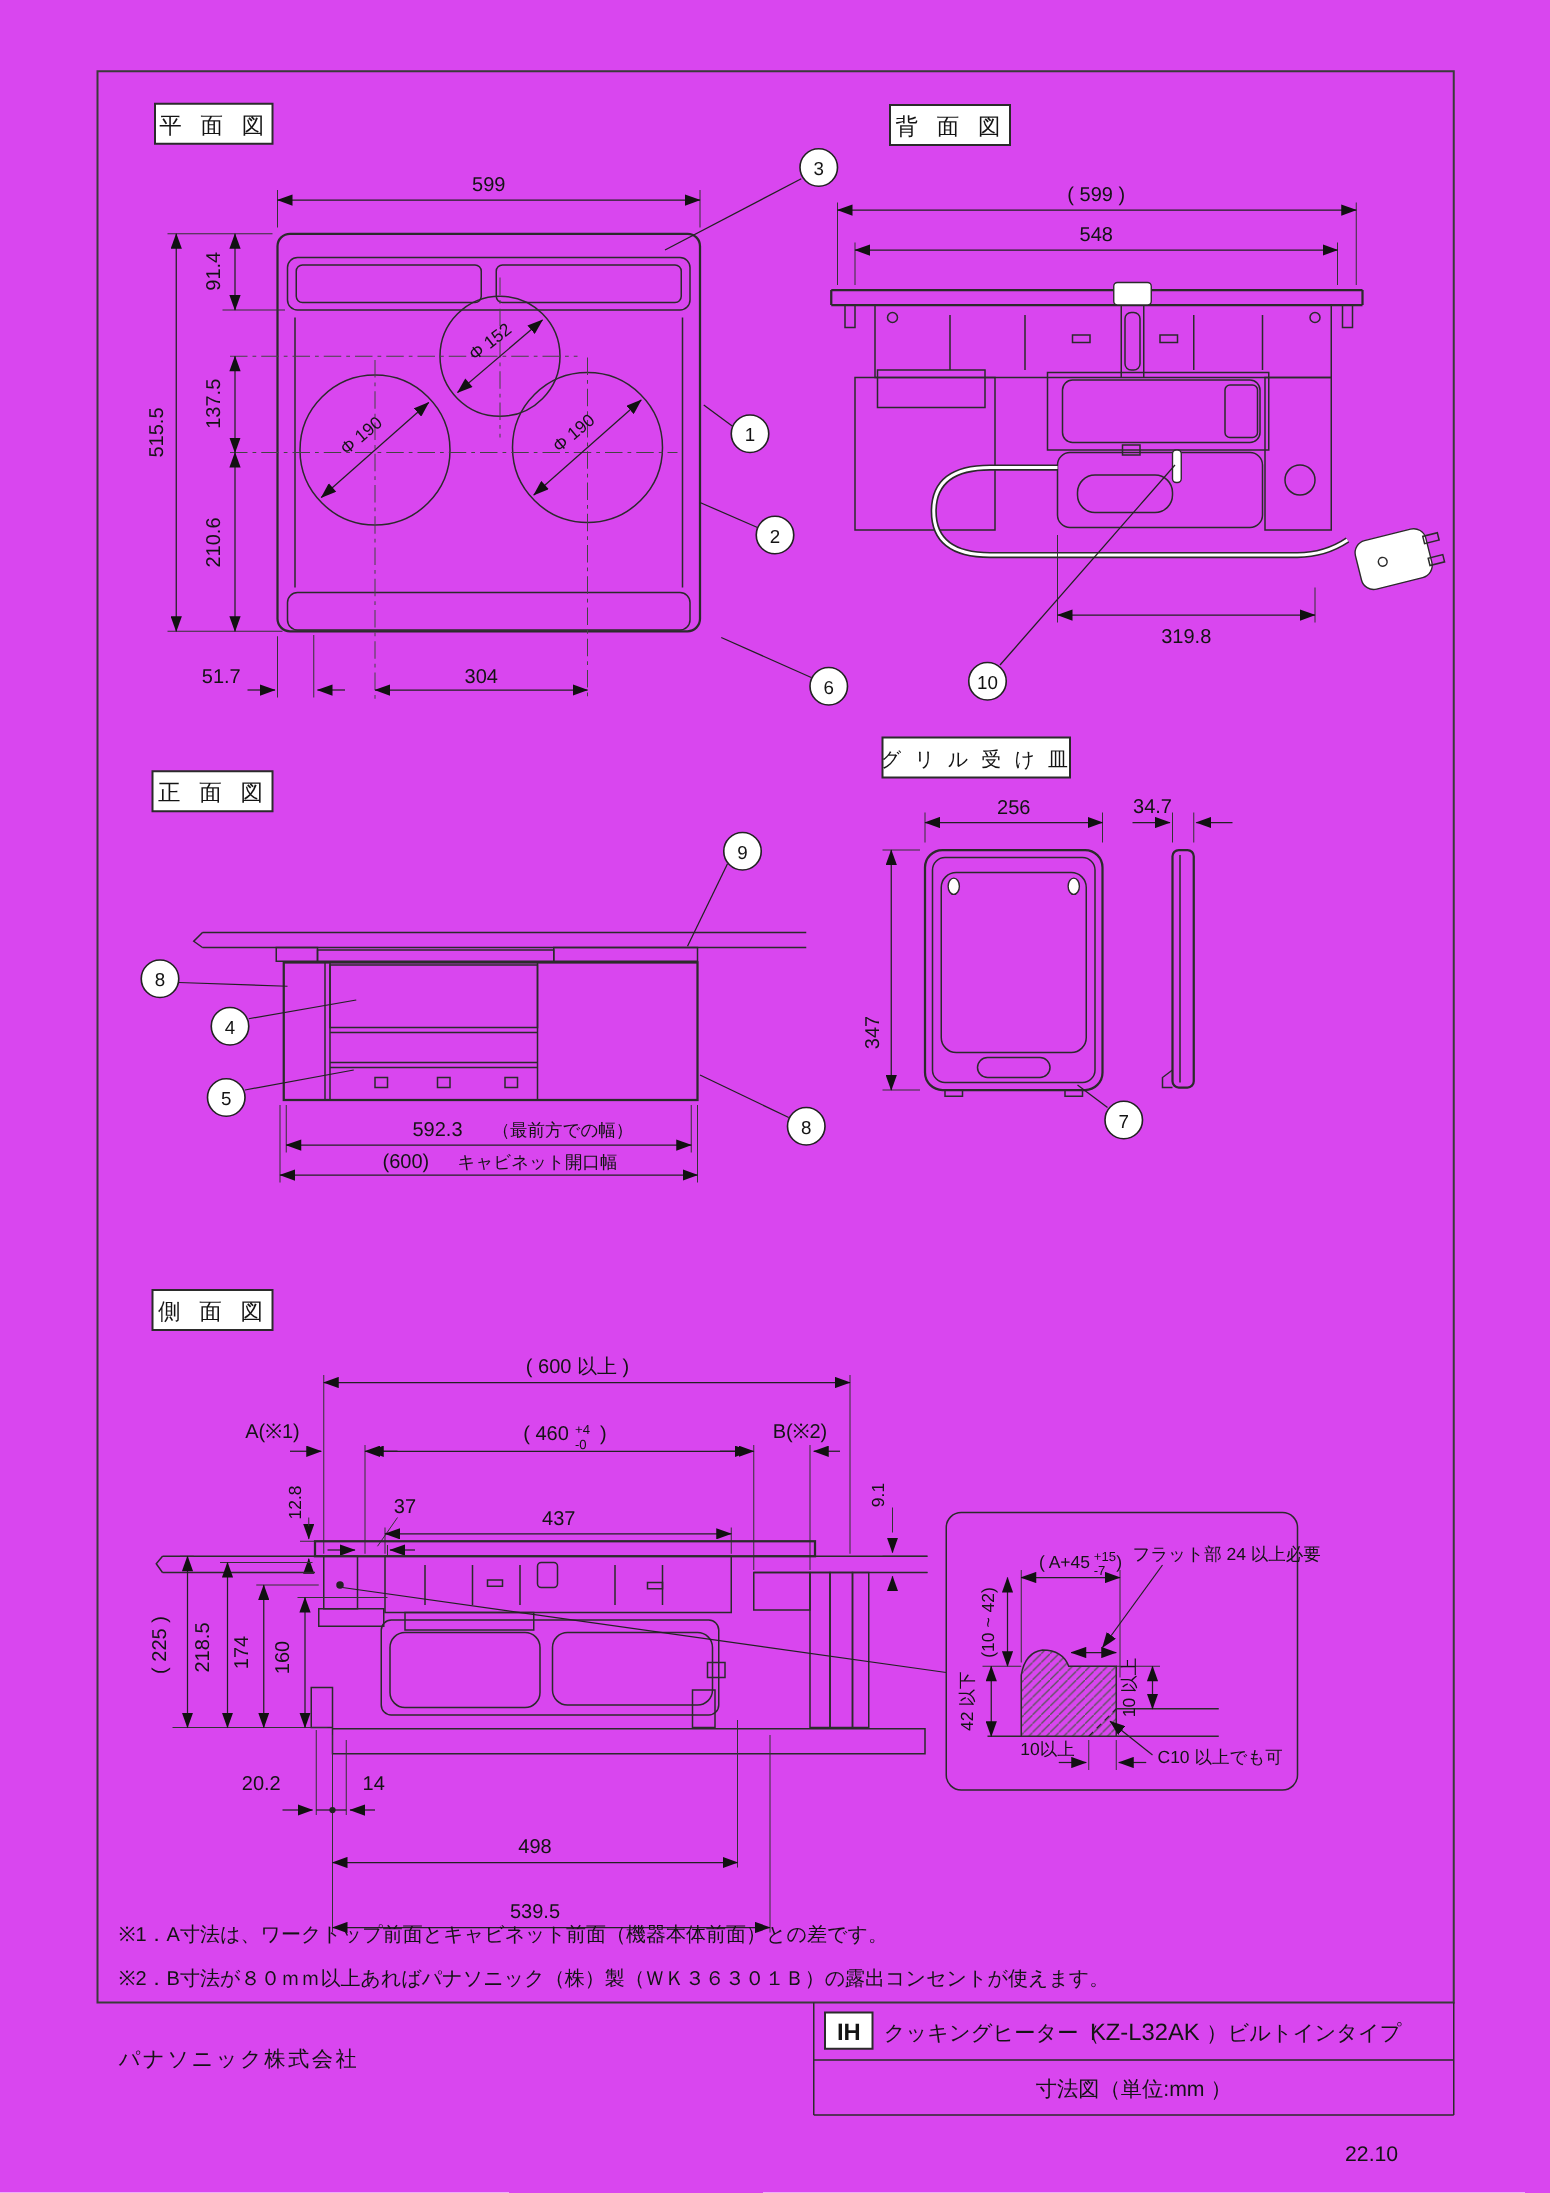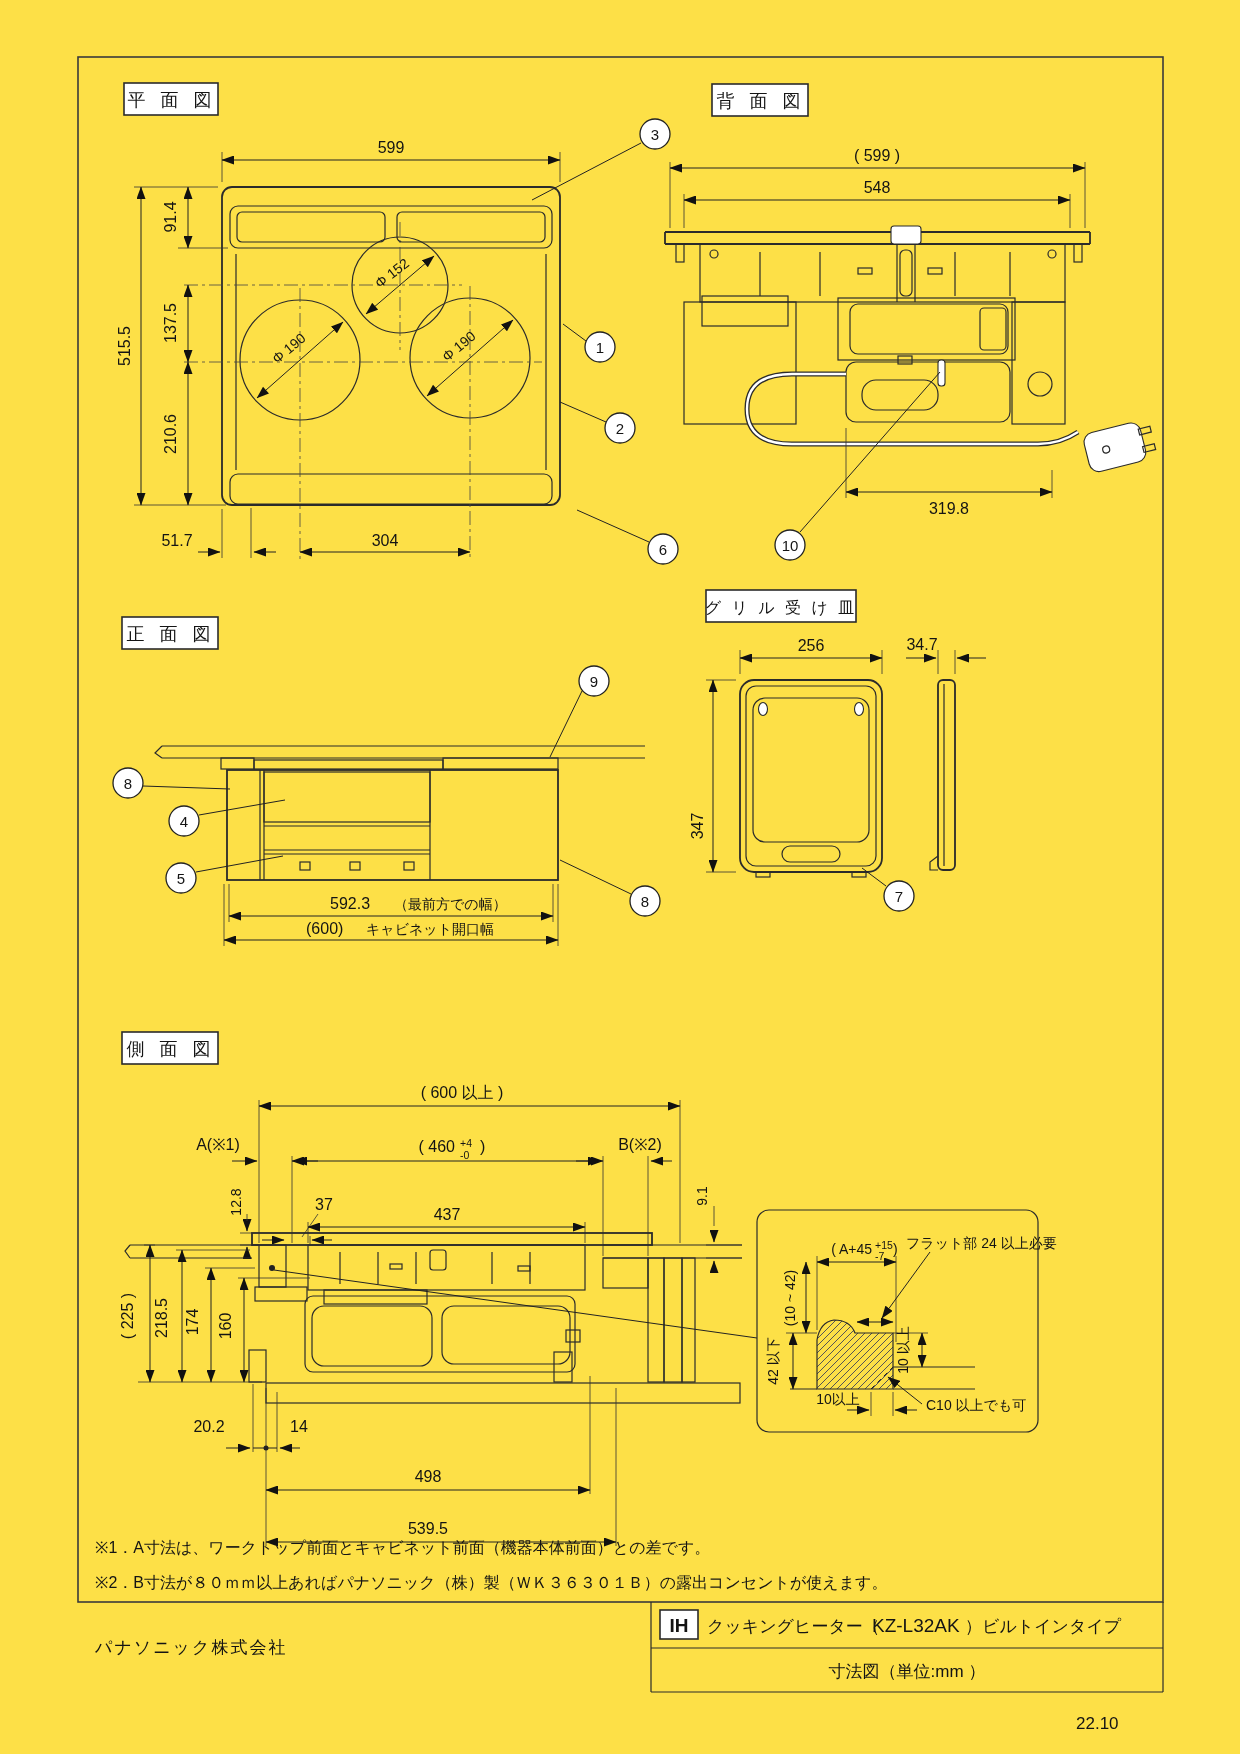--- a/index.html
+++ b/index.html
@@ -1,16 +1,16 @@
 <!DOCTYPE html>
 <html><head>
 <meta charset="utf-8">
 <style>
   html,body{margin:0;padding:0;background:#fff;}
-  .page{position:relative;width:1240px;height:1754px;background:#fde047;overflow:hidden;}
+  .page{position:relative;width:1240px;height:1754px;background:#d946ef;overflow:hidden;}
   svg{position:absolute;left:0;top:0;}
   text{font-family:"Liberation Sans",sans-serif;fill:#141414;}
   .vt{font-size:18px;letter-spacing:5px;}
   .vts{font-size:16px;letter-spacing:3px;}
   .dt{font-size:16px;}
   .dts{font-size:14px;}
   .tol{font-size:10.5px;}
   .note{font-size:16px;}
   .ft{font-size:17px;}
   .co{font-size:15px;text-anchor:middle;}

